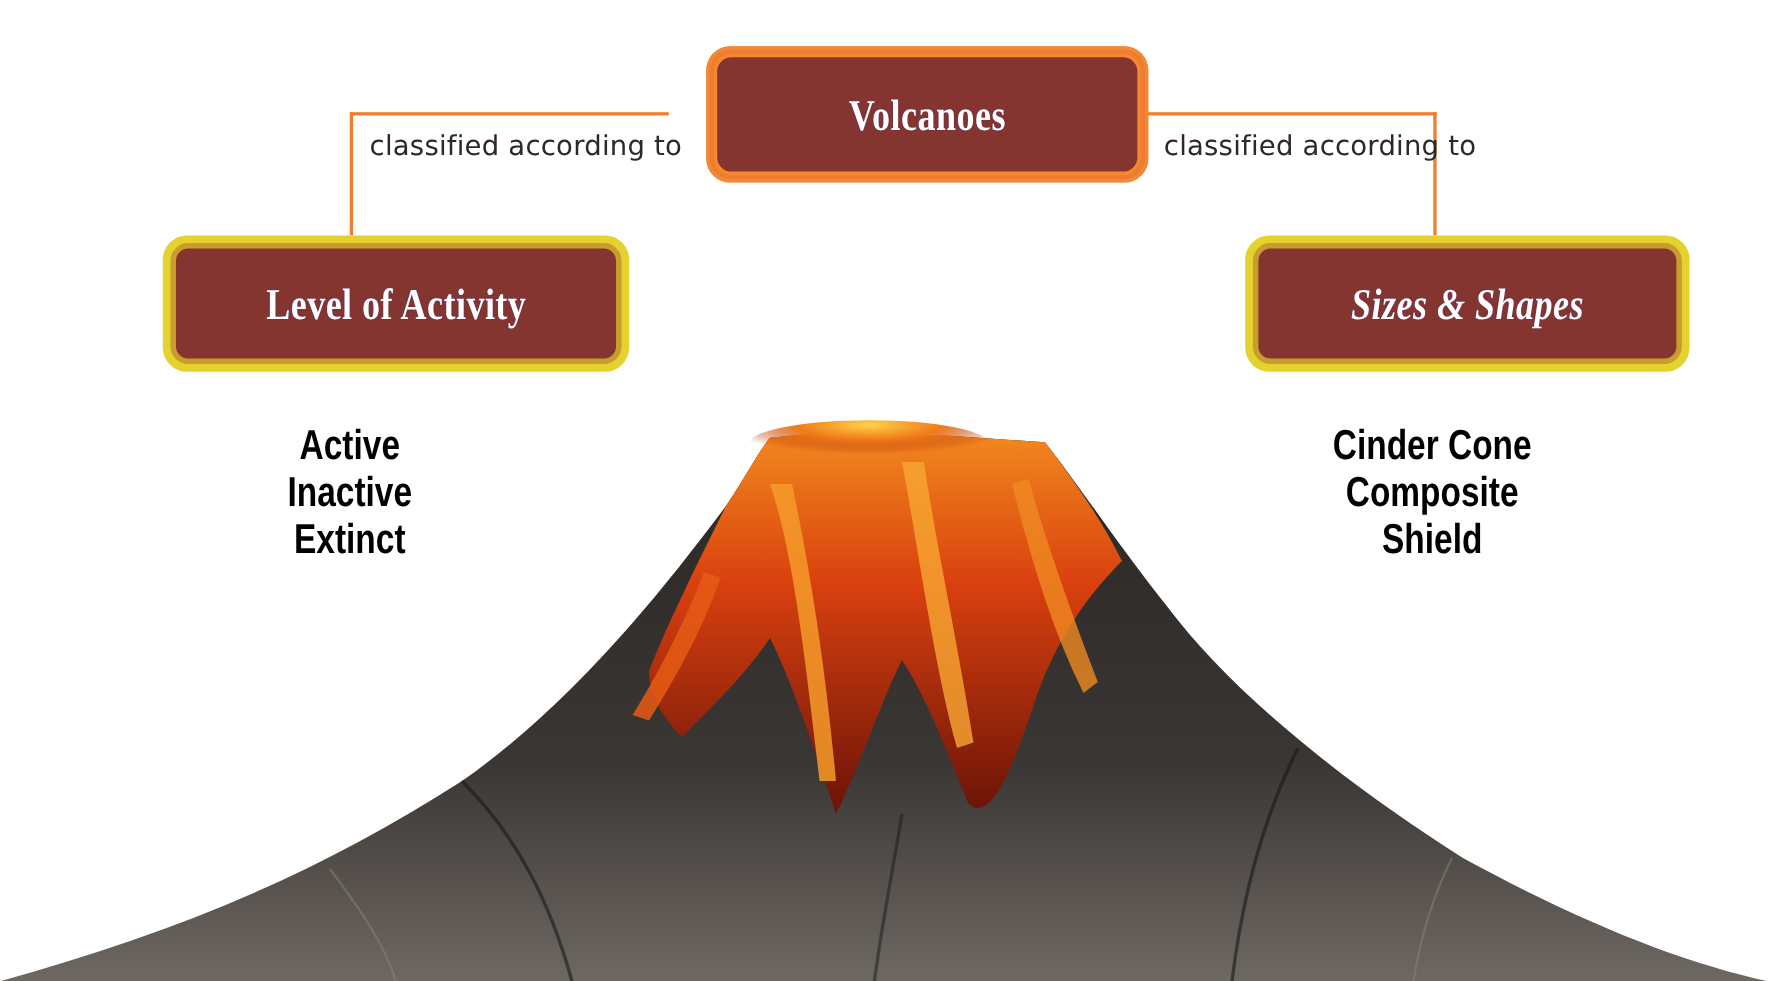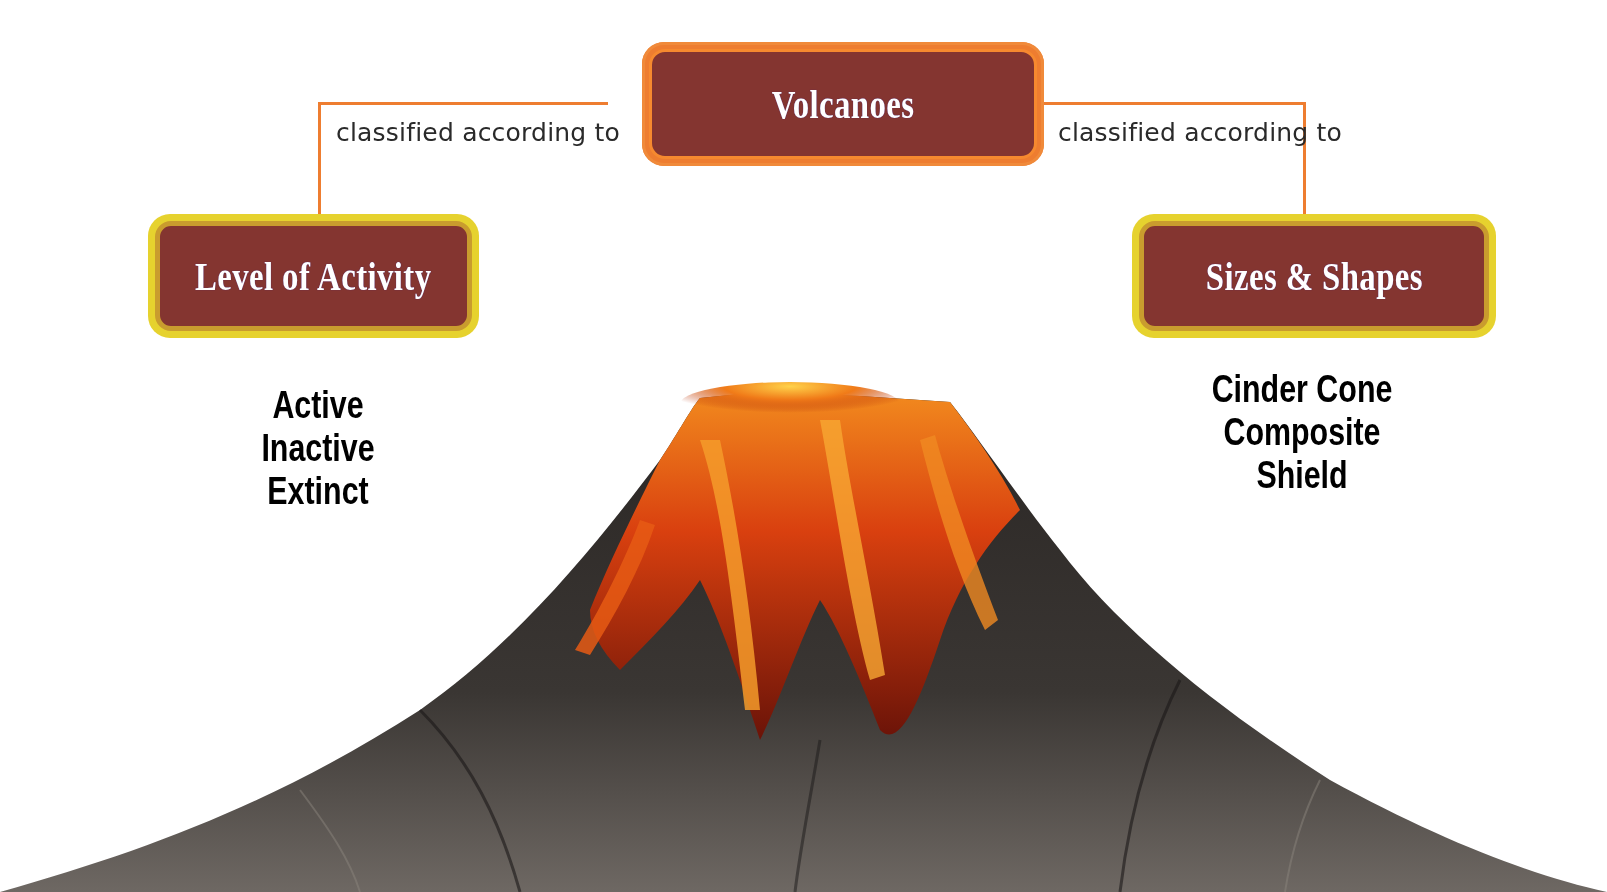--- a/index.html
+++ b/index.html
@@ -27,39 +27,39 @@
 
 <div class="edge-label" style="left:336px; top:118px;">classified according to</div>
 <div class="edge-label" style="left:1058px; top:118px;">classified according to</div>
 
 <div class="node root" style="left:610px; top:42px; width:402px; height:124px;">
   <div class="inner">
     <span class="label">Volcanoes</span>
   </div>
 </div>
 
-<div class="node child" style="left:116px; top:214px; width:331px; height:124px;">
+<div class="node child" style="left:116px; top:214px; width:424px; height:124px;">
   <div class="inner">
     <span class="label">Level of Activity</span>
   </div>
 </div>
 
-<div class="node child" style="left:1100px; top:214px; width:364px; height:124px;">
+<div class="node child" style="left:1100px; top:214px; width:404px; height:124px;font-style:italic;">
   <div class="inner">
     <span class="label">Sizes &amp; Shapes</span>
   </div>
 </div>
 
 <div class="list" style="left:218px; top:384px; width:200px;">
   <div>Active</div>
   <div>Inactive</div>
   <div>Extinct</div>
 </div>
 
-<div class="list" style="left:1182px; top:368px; width:240px;">
+<div class="list" style="left:1182px; top:384px; width:240px;">
   <div>Cinder Cone</div>
   <div>Composite</div>
   <div>Shield</div>
 </div>
 
 <svg class="volcano" viewBox="0 0 1607 512" preserveAspectRatio="none">
   <defs>
     <linearGradient id="rock" x1="0" y1="0" x2="0" y2="1">
       <stop offset="0" stop-color="#2a2624"></stop>
       <stop offset="0.6" stop-color="#3a3633"></stop>

